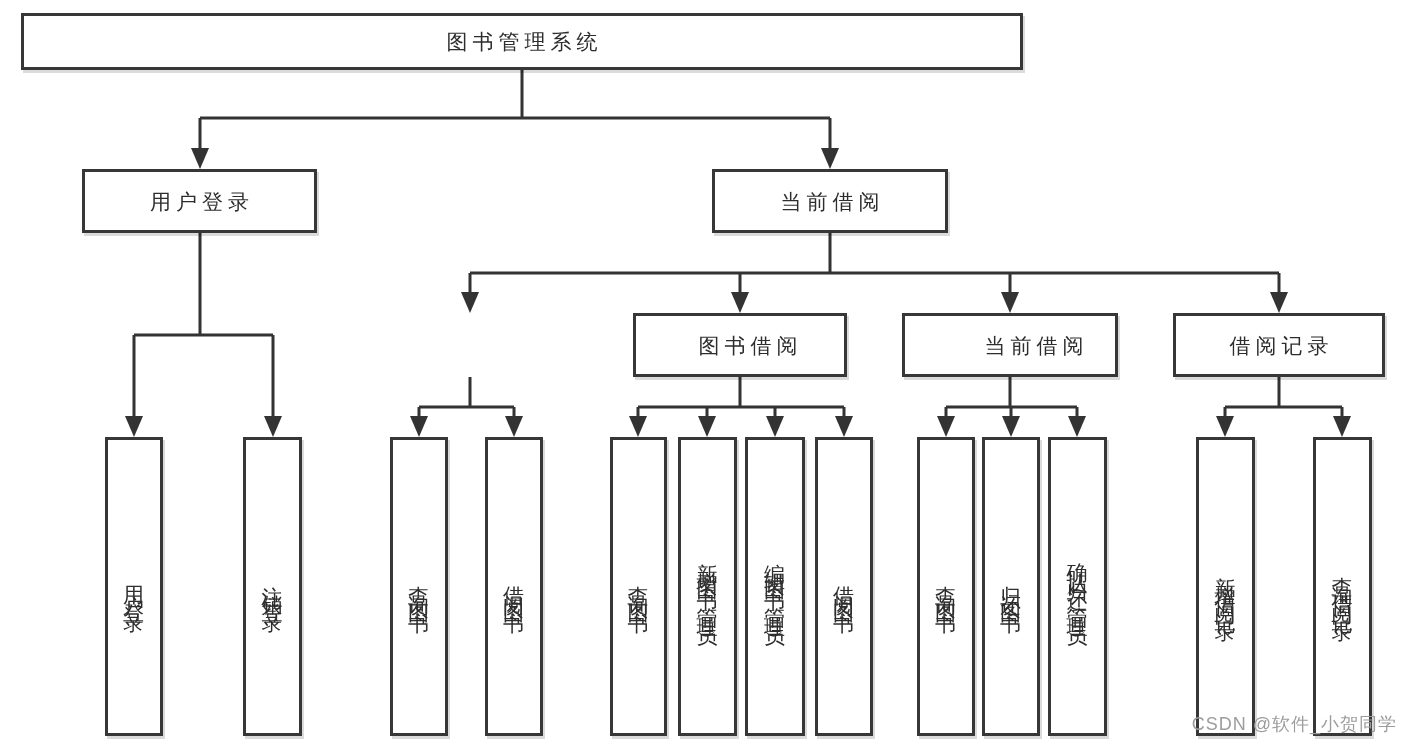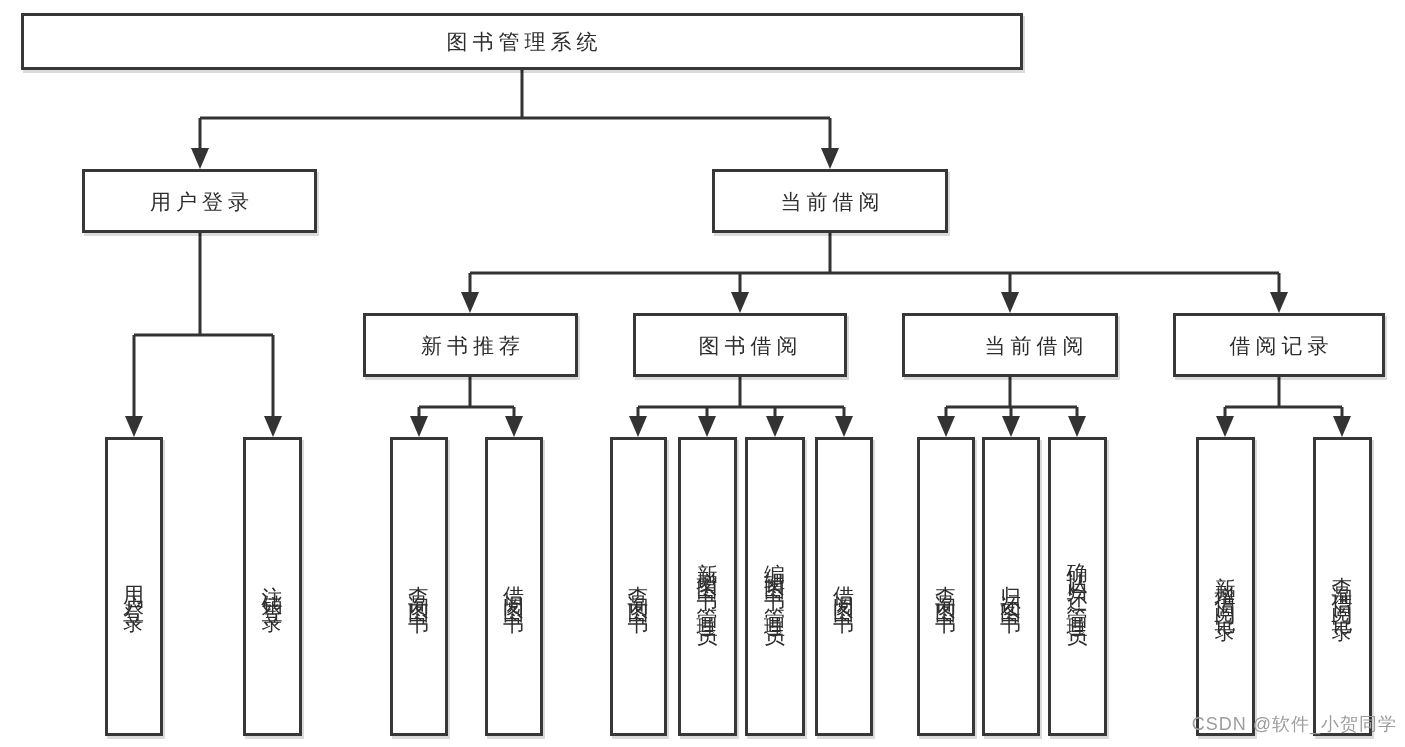--- a/index.html
+++ b/index.html
@@ -123,23 +123,20 @@
     <span class="hlabel">图书管理系统</span>
   </div>
 
   <div class="box" style="left:82px; top:169px; width:235px; height:64px;">
     <span class="hlabel">用户登录</span>
   </div>
   <div class="box" style="left:712px; top:169px; width:236px; height:64px;">
     <span class="hlabel">当前借阅</span>
   </div>
 
-  <div class="box" style="left:363px; top:313px; width:215px; height:64px;">
-    <span class="hlabel">新书推荐</span>
-  </div>
   <div class="box" style="left:633px; top:313px; width:214px; height:64px;padding-left:16px;">
     <span class="hlabel">图书借阅</span>
   </div>
   <div class="box" style="left:902px; top:313px; width:216px; height:64px;padding-left:48px;">
     <span class="hlabel">当前借阅</span>
   </div>
   <div class="box" style="left:1173px; top:313px; width:212px; height:64px;">
     <span class="hlabel">借阅记录</span>
   </div>
 

